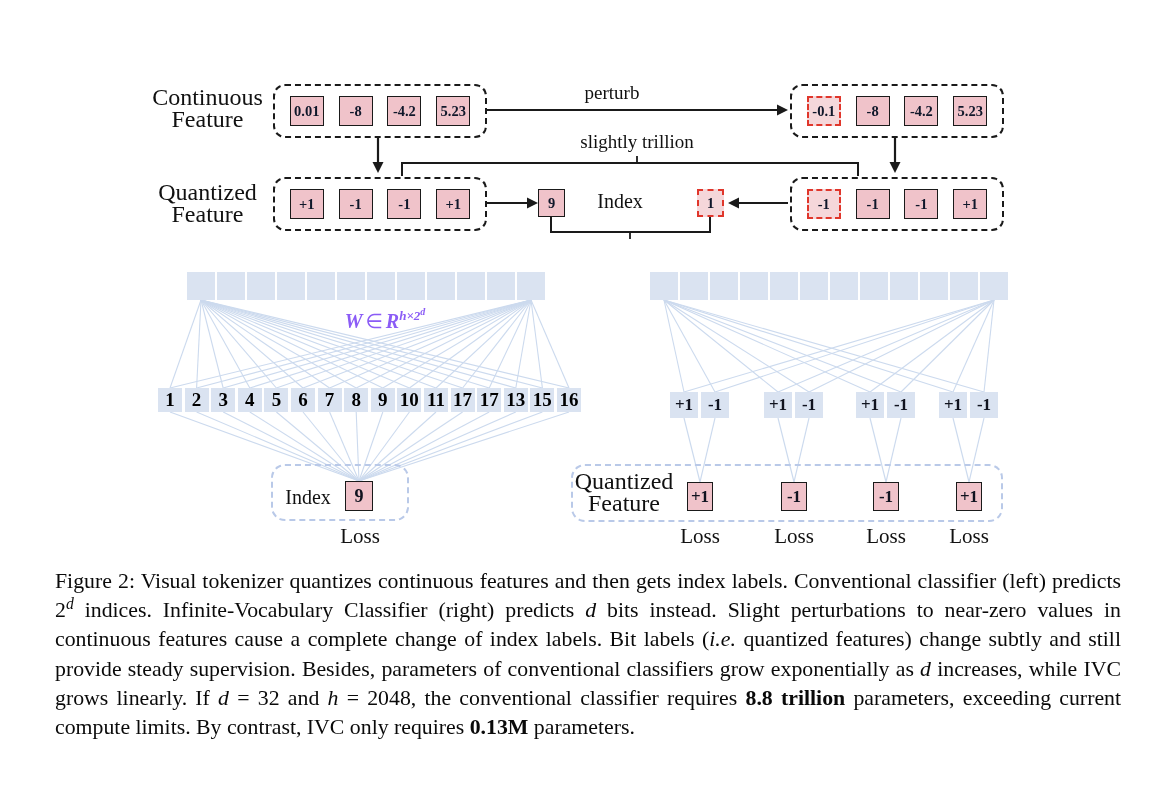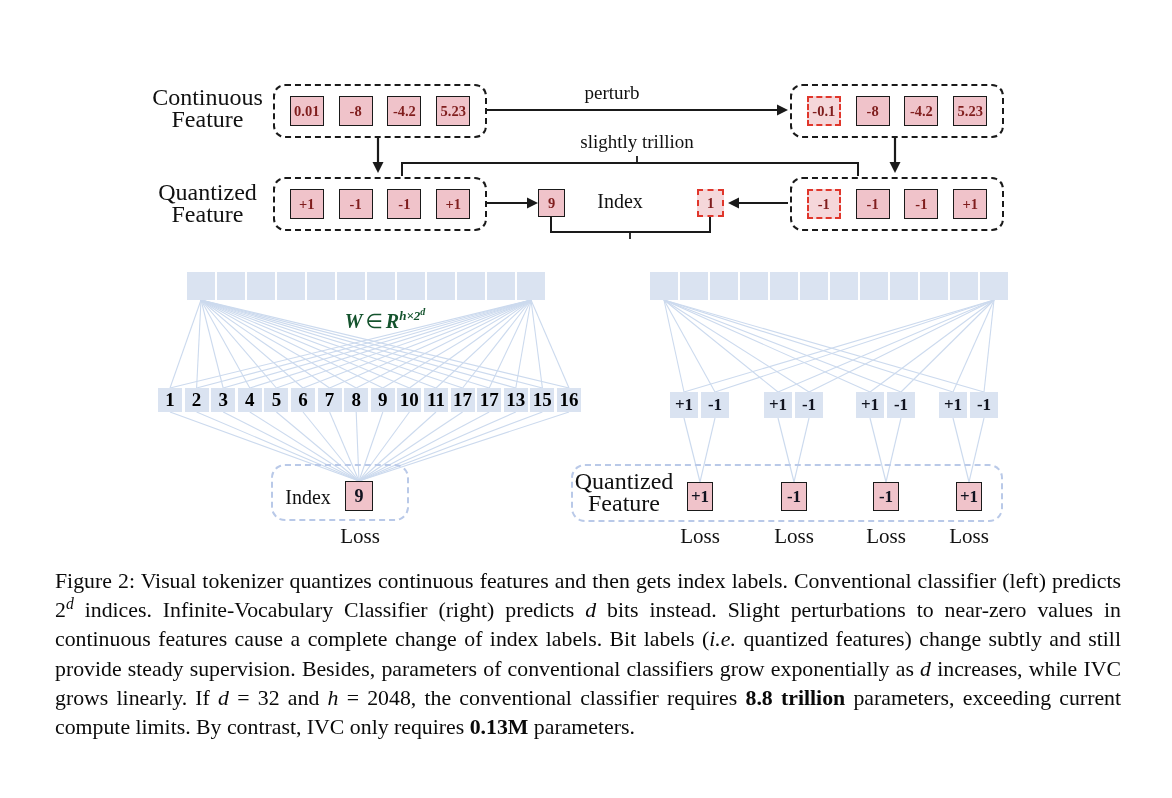--- a/index.html
+++ b/index.html
@@ -9,37 +9,37 @@
   .canvas > div{position:absolute;z-index:1;}
   #connectors{position:absolute;left:0;top:0;z-index:0;}
 
   .biglabel{font-size:24px;line-height:22px;text-align:center;}
   .flabel{font-size:19px;text-align:center;white-space:nowrap;}
 
   .dashrow{width:210px;height:50px;border:2px dashed #1a1a1a;border-radius:12px;
            display:flex;align-items:center;justify-content:space-evenly;}
   .cell{width:34px;height:30px;border:1.6px solid #1a1a1a;background:#f0c3ca;
         display:flex;align-items:center;justify-content:center;
-        font-weight:bold;font-size:14.5px;color:#7f1d1d;box-sizing:border-box;}
+        font-weight:bold;font-size:14.5px;color:#0f172a;box-sizing:border-box;}
   .cell.hl{border:2.2px dashed #e0362b;background:#f5d7da;}
 
   .sqrow{display:flex;gap:2px;}
   .topsq{width:28px;height:28px;background:#dae3f1;}
   .numrow{display:flex;gap:2.6px;}
   .numsq{width:24px;height:24px;background:#dae3f1;display:flex;align-items:center;
          justify-content:center;font-weight:bold;font-size:19px;color:#000;}
   .pair{display:flex;gap:3px;}
   .pairsq{width:28px;height:26px;background:#dae3f1;display:flex;align-items:center;
           justify-content:center;font-weight:bold;font-size:17px;color:#10131f;}
   .pinkbox{border:1.8px solid #1a1a1a;background:#f0c3ca;display:flex;align-items:center;
            justify-content:center;font-weight:bold;font-size:17px;color:#10131f;
            box-sizing:border-box;}
   .softdash{border:2.5px dashed #b9c9e8;border-radius:14px;box-sizing:border-box;}
 
-  .wlab{font-size:20px;font-weight:bold;font-style:italic;color:#14532d;
+  .wlab{font-size:20px;font-weight:bold;font-style:italic;color:#8b5cf6;
         text-align:center;white-space:nowrap;}
   .wlab .mop{font-style:normal;font-weight:normal;padding:0 3px;}
   .wlab sup{font-size:13px;}
   .wlab sup sup{font-size:10px;}
 
   .caption{left:55px;top:567px;width:1066px;font-size:21.8px;line-height:29.2px;
            text-align:justify;color:#0a0a0a;}
   .seg-i{font-style:italic;}
   .seg-b{font-weight:700;}
   .seg-si{font-style:italic;font-size:0.72em;vertical-align:super;line-height:0;}

